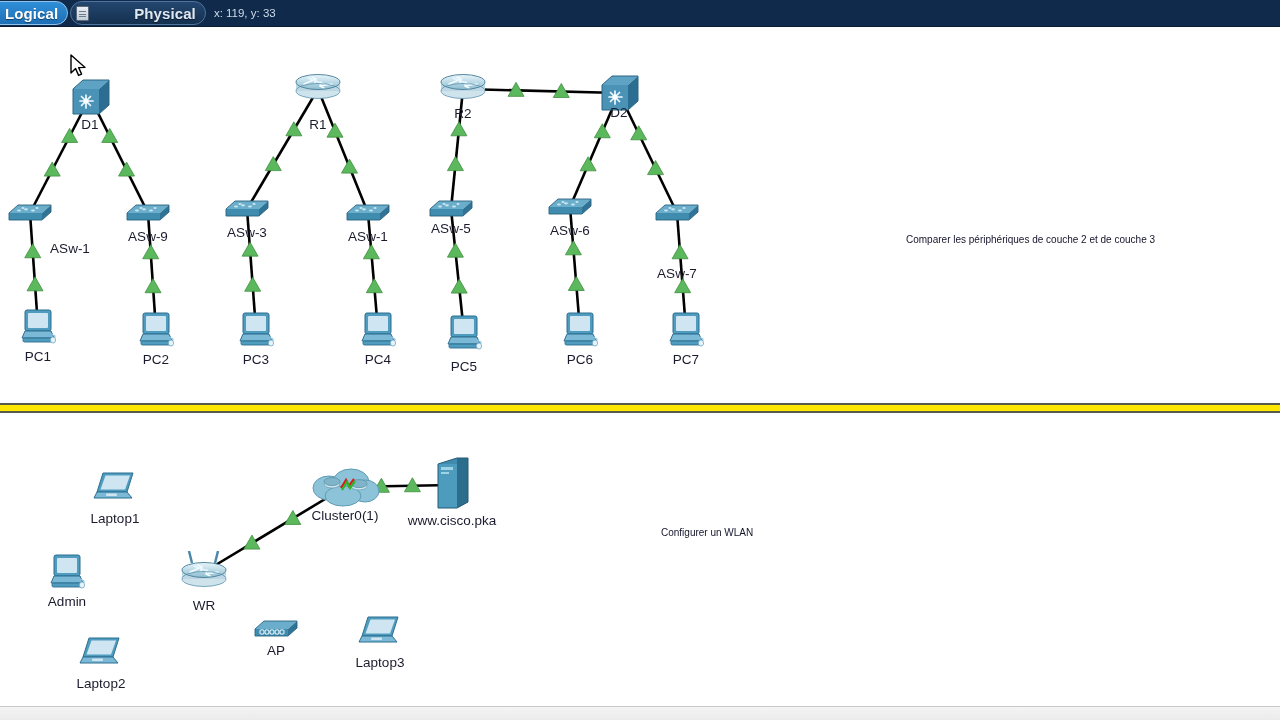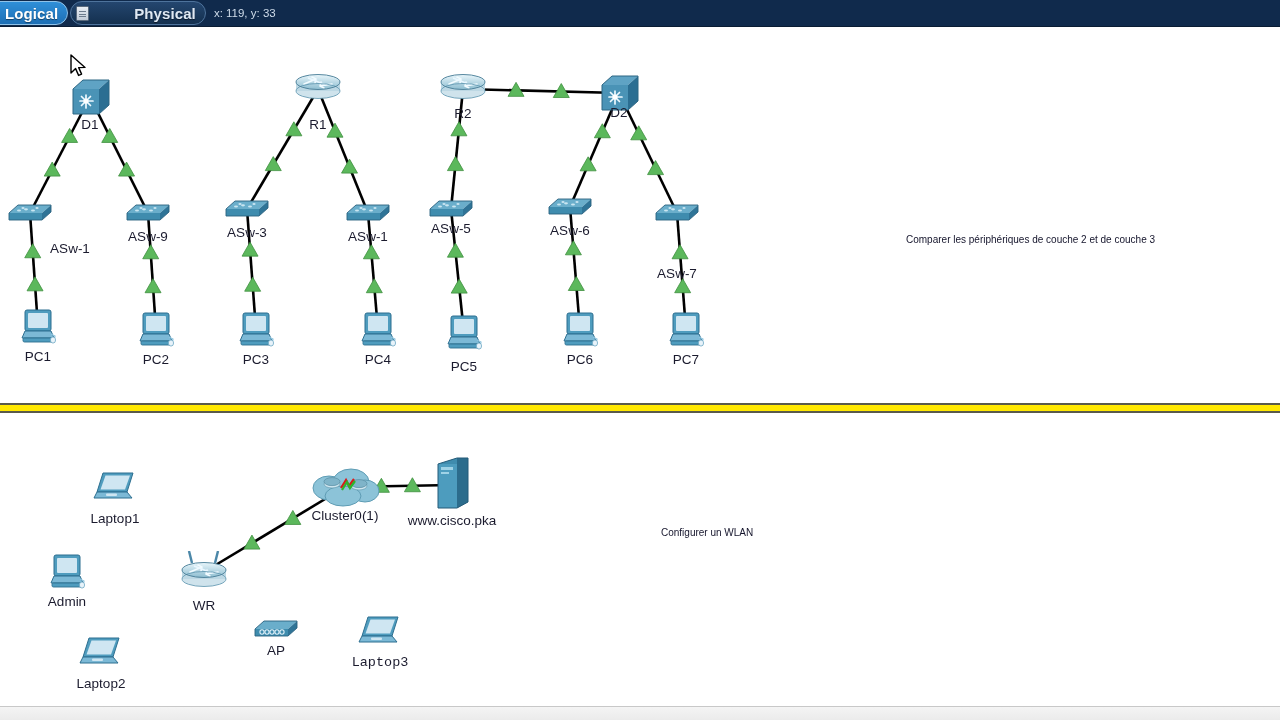--- a/index.html
+++ b/index.html
@@ -664,21 +664,21 @@
               <linearGradient id="rtop" x1="0" y1="0" x2="0" y2="1">
       <stop offset="0" stop-color="#e9f6fb"></stop>
                 <stop offset="1" stop-color="#8dbdd0"></stop>
     </linearGradient>
             </defs>
       <path d="M10,2 L40,2 L34,21 L4,21 Z" fill="#4f9cbe" stroke="#2d6f90" stroke-width="1"></path>
       <path d="M12.5,4.5 L37,4.5 L32,18.5 L7.5,18.5 Z" fill="#cfe6f2"></path>
       <path d="M4,21 L34,21 L39,27 L1,27 Z" fill="#7cb9d6" stroke="#2d6f90" stroke-width="1"></path>
       <rect x="13" y="22.4" width="11" height="2.6" rx="1" fill="#cfe6f2"></rect>
           </svg></div>
-        <div class="label" style="top: 24px; font-family: Liberation Mono, monospace;">Laptop3</div>
+        <div class="label" style="top: 24px;">Laptop3</div>
       </div>
       <div class="node" style="left: 345px; top: 460px;">
         <div class="glyph" style="margin-top: -21px;"><svg xmlns="http://www.w3.org/2000/svg" width="72" height="42" viewBox="0 0 72 42">
             <defs>
               <linearGradient id="rtop" x1="0" y1="0" x2="0" y2="1">
       <stop offset="0" stop-color="#e9f6fb"></stop>
                 <stop offset="1" stop-color="#8dbdd0"></stop>
     </linearGradient>
             </defs>
       <g fill="#8cc3d8" stroke="#5e9cb4" stroke-width="1">

